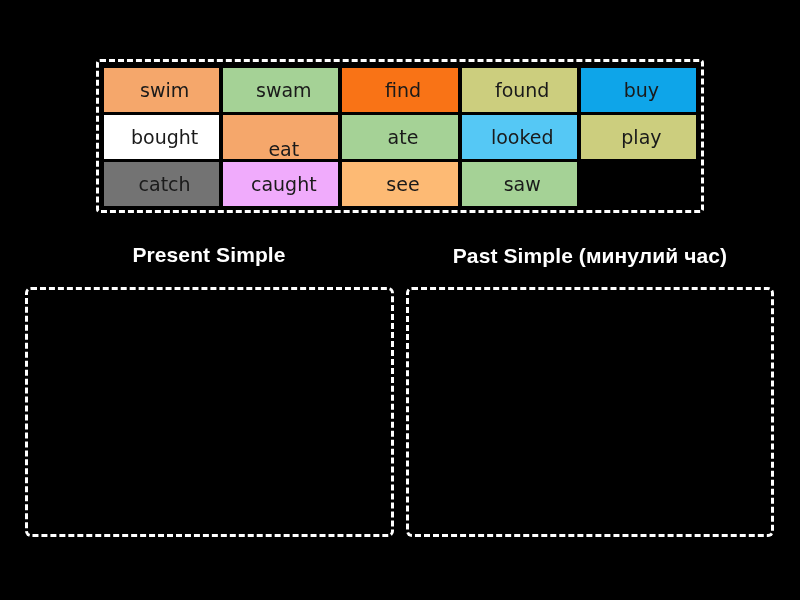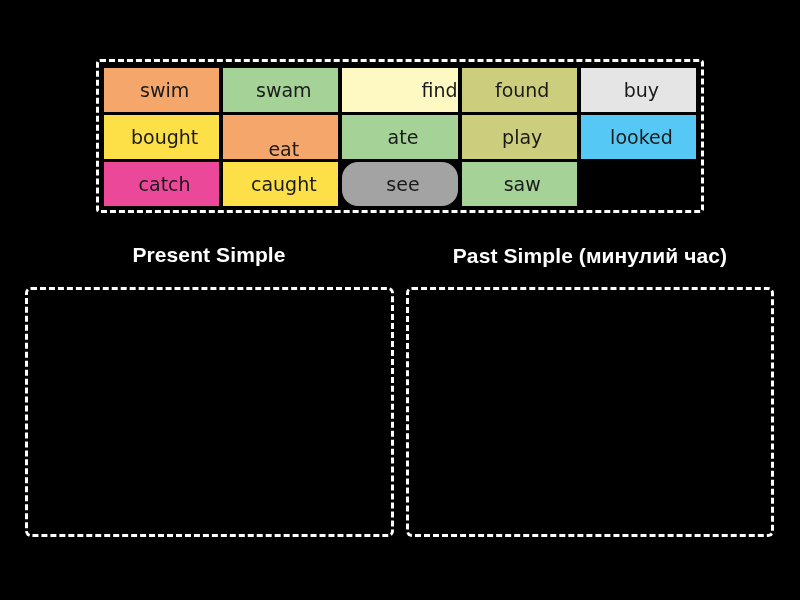--- a/index.html
+++ b/index.html
@@ -107,57 +107,57 @@
 
 <div id="word-bank" style="border-color: rgb(255, 255, 255);">
 
   <div class="bank-row">
     <div class="tile" style="background: rgb(245, 167, 107);">
         <span>swim</span>
       </div>
     <div class="tile" style="background: rgb(165, 210, 150);">
         <span>swam</span>
       </div>
-    <div class="tile" style="background: #fef9c3; justify-content: flex-end;">
+    <div class="tile" style="background: #f97316;">
         <span>find</span>
       </div>
     <div class="tile" style="background: rgb(204, 206, 126);">
         <span>found</span>
       </div>
-    <div class="tile" style="background: #e5e5e5;">
+    <div class="tile" style="background: #0ea5e9;">
         <span>buy</span>
       </div>
   </div>
 
   <div class="bank-row">
-    <div class="tile" style="background: #fde047;">
+    <div class="tile" style="background: #ffffff;">
         <span>bought</span>
       </div>
     <div class="tile" style="background: rgb(245, 167, 107); align-items: flex-end;">
         <span>eat</span>
       </div>
     <div class="tile" style="background: rgb(165, 210, 150);">
         <span>ate</span>
       </div>
+    <div class="tile" style="background: rgb(85, 200, 245);">
+        <span>looked</span>
+      </div>
     <div class="tile" style="background: rgb(204, 206, 126);">
         <span>play</span>
-      </div>
-    <div class="tile" style="background: rgb(85, 200, 245);">
-        <span>looked</span>
       </div>
   </div>
 
   <div class="bank-row">
-    <div class="tile" style="background: #ec4899;">
+    <div class="tile" style="background: #737373;">
         <span>catch</span>
       </div>
-    <div class="tile" style="background: #fde047;">
+    <div class="tile" style="background: #f0abfc;">
         <span>caught</span>
       </div>
-    <div class="tile" style="background: #a3a3a3; border-radius: 16px;">
+    <div class="tile" style="background: #fdba74;">
         <span>see</span>
       </div>
     <div class="tile" style="background: rgb(165, 210, 150);">
         <span>saw</span>
       </div>
     <div class="tile empty" style="background: transparent;">
         <span></span>
       </div>
   </div>
 

